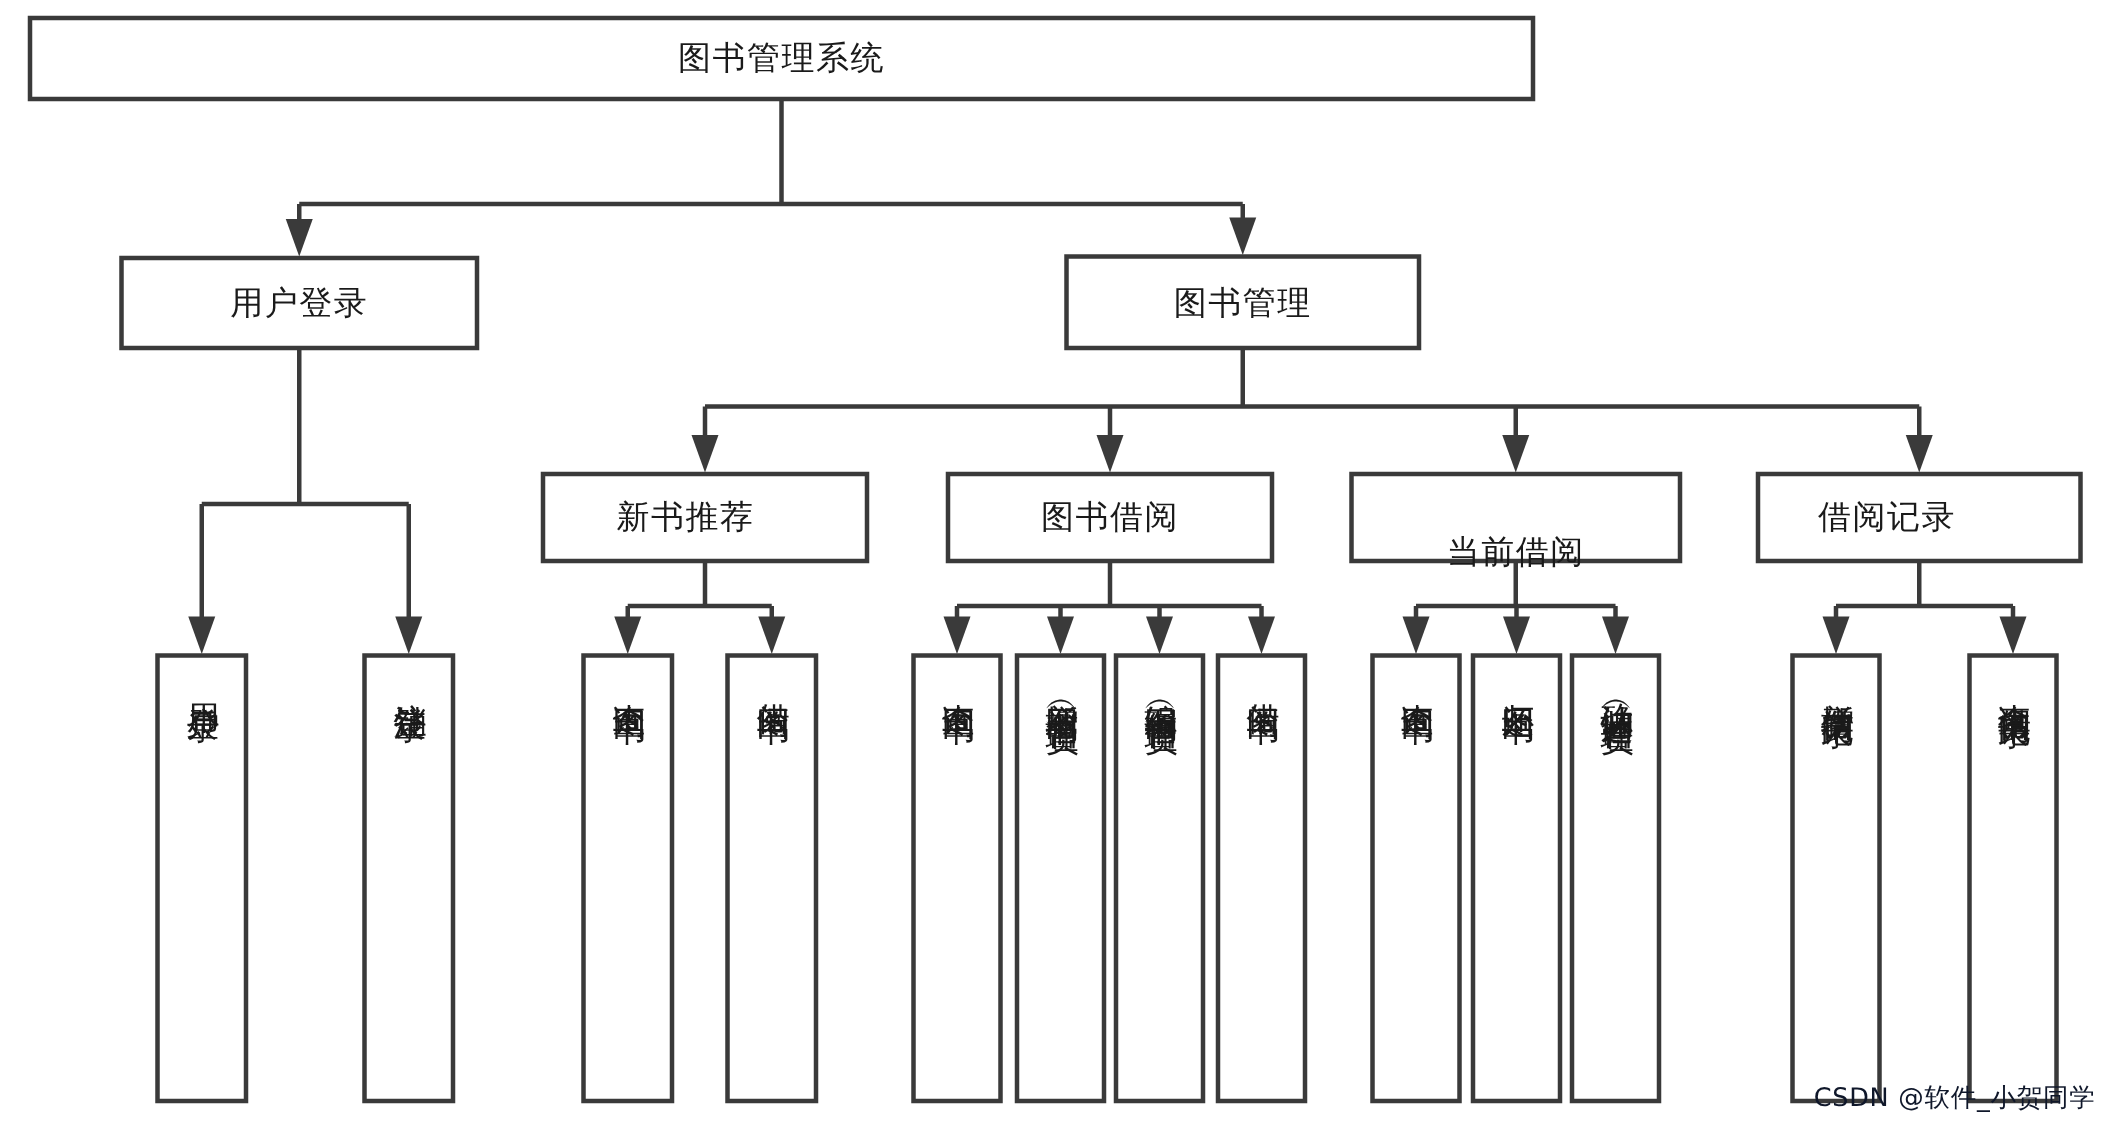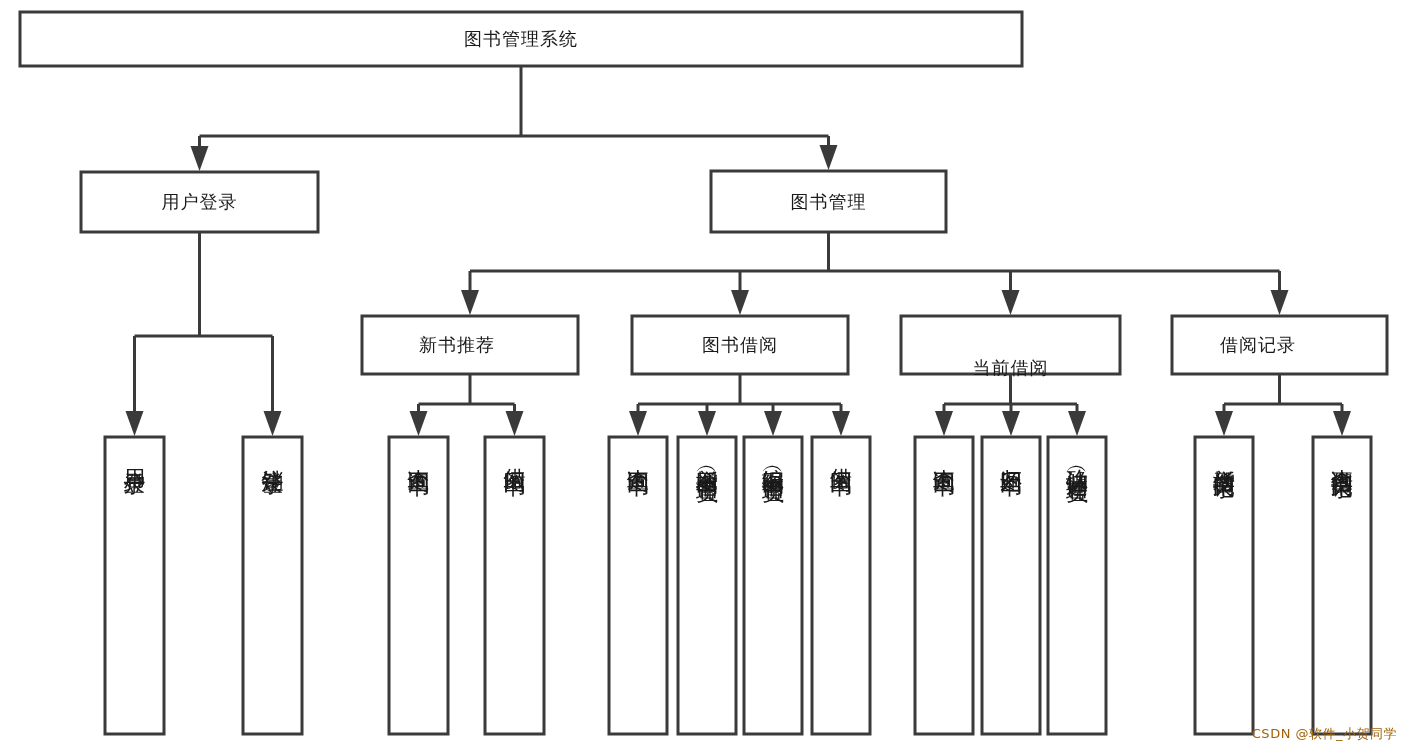--- a/index.html
+++ b/index.html
@@ -53,36 +53,36 @@
     text-align: center;
     display: flex;
     align-items: center;
     justify-content: center;
     white-space: nowrap;
     pointer-events: none;
   }
   .hlabel {
     position: absolute;
     font-family: "DejaVu Sans", "Liberation Sans", sans-serif;
-    font-size: 18px;
+    font-size: 22px;
     color: #1a1a1a;
     letter-spacing: 1px;
     display: flex;
     align-items: center;
     justify-content: center;
     white-space: nowrap;
     pointer-events: none;
   }
   #watermark {
     position: absolute;
     right: 8px;
     bottom: 4px;
     font-family: "DejaVu Sans", "Liberation Sans", sans-serif;
-    font-size: 13px;
-    color: #a16207;
+    font-size: 17px;
+    color: #0f172a;
     letter-spacing: 0.5px;
     white-space: nowrap;
   }
 </style>
 </head>
 <body>
 
 <div id="diagram-root">
   <svg class="flowchart" viewBox="0 0 1405 747">
     <g id="connectors-layer">

